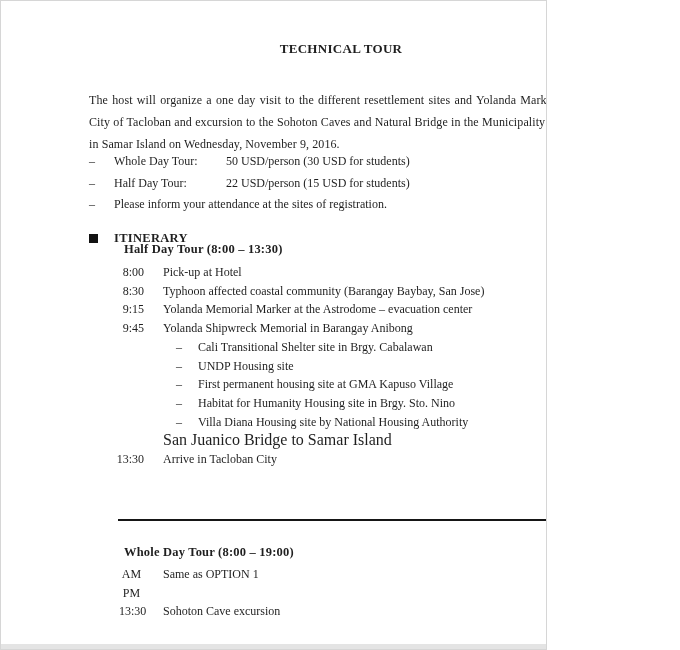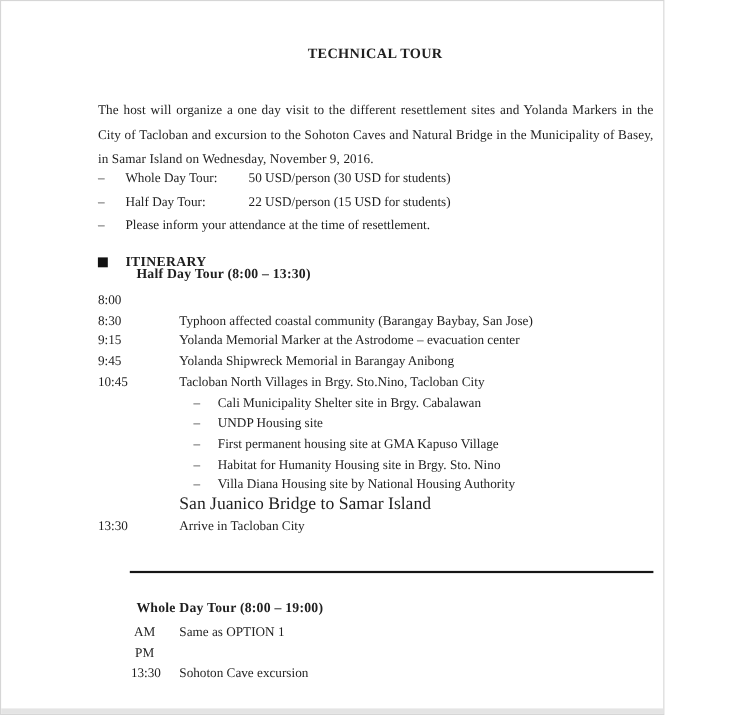--- a/index.html
+++ b/index.html
@@ -1,17 +1,17 @@
 <!DOCTYPE html>
 <html><head>
 <meta charset="utf-8">
 <style>
   html, body { margin:0; padding:0; background:#ffffff; }
   .sheet {
-    position:relative; width:604px; height:650px; background:#ffffff;
+    position:relative; width:547px; height:650px; background:#ffffff;
     box-sizing:border-box; border:1px solid #d6d6d6; overflow:hidden;
     font-family:"Liberation Serif","DejaVu Serif",serif; color:#1f1f1f;
   }
   .doc-title {
     position:absolute; top:40px; left:88px; width:504px; text-align:center;
     font-weight:bold; font-size:13px; letter-spacing:0.3px; line-height:16px;
   }
   .intro {
     position:absolute; top:88px; left:88px; width:505px; margin:0;
     font-size:12px; line-height:22px; text-align:justify; letter-spacing:0.1px;
@@ -23,21 +23,21 @@
   .itin-head { position:absolute; top:230px; left:88px; line-height:14px; }
   .sq { display:inline-block; width:9px; height:9px; background:#121212; margin-right:16px; }
   .itin-label { font-weight:bold; font-size:12.5px; letter-spacing:0.3px; vertical-align:1px; }
   .half-day { position:absolute; top:241px; left:88px; width:505px; }
   .whole-day { position:absolute; top:544px; left:88px; width:505px; }
   .sec-title { font-weight:bold; font-size:12.5px; margin-left:35px; line-height:15px; letter-spacing:0.2px; }
   .sched { margin-top:6px; }
   .sched2 { margin-top:0; }
   .whole-day .sched { margin-top:5px; }
   .srow { display:flex; line-height:18.7px; font-size:12px; white-space:nowrap; }
-  .time { flex:0 0 55px; width:55px; text-align:left; }
+  .time { flex:0 0 55px; width:55px; text-align:right; }
   .whole .time { text-align:center; text-indent:30px; }
   .desc { margin-left:19px; flex:1; }
   .sub-row { display:flex; line-height:18.7px; font-size:12px; white-space:nowrap; }
   .sub-dash { margin-left:87px; flex:0 0 22px; width:22px; }
   .bridge { margin-left:74px; line-height:18.7px; font-size:16px; }
   .divider { position:absolute; top:518px; left:117px; width:476px; height:2px; background:#161616; }
   .bottom-bar { position:absolute; bottom:0; left:0; right:0; height:5px; background:#e4e4e4; }
 </style>
 </head>
 <body>
@@ -57,64 +57,61 @@
       </div>
 
       <div class="price-row">
         <span class="dash">–</span>
         <span class="plabel">Half Day Tour:</span>
         <span class="pvalue">22 USD/person (15 USD for students)</span>
       </div>
 
       <div class="price-row">
         <span class="dash">–</span>
-        <span class="plabel">Please inform your attendance at the time of resettlement.</span>
+        <span class="plabel">Please inform your attendance at the sites of registration.</span>
         <span class="pvalue"></span>
       </div>
     </div>
 
   <div class="itin-head">
     <span class="sq"></span><span class="itin-label">ITINERARY</span>
   </div>
 
   <div class="half-day">
     <div class="sec-title">Half Day Tour (8:00 – 13:30)</div>
 
     <div class="sched">
 
         <div class="srow">
           <span class="time">8:00</span>
+          <span class="desc">Pick-up at Hotel</span>
         </div>
 
         <div class="srow">
           <span class="time">8:30</span>
           <span class="desc">Typhoon affected coastal community (Barangay Baybay, San Jose)</span>
         </div>
 
         <div class="srow">
           <span class="time">9:15</span>
           <span class="desc">Yolanda Memorial Marker at the Astrodome – evacuation center</span>
         </div>
 
         <div class="srow">
           <span class="time">9:45</span>
           <span class="desc">Yolanda Shipwreck Memorial in Barangay Anibong</span>
         </div>
 
-        <div class="srow">
-          <span class="time">10:45</span>
-          <span class="desc">Tacloban North Villages in Brgy. Sto.Nino, Tacloban City</span>
-        </div>
       </div>
 
     <div class="subs">
 
         <div class="sub-row">
           <span class="sub-dash">–</span>
-          <span class="sub-text">Cali Municipality Shelter site in Brgy. Cabalawan</span>
+          <span class="sub-text">Cali Transitional Shelter site in Brgy. Cabalawan</span>
         </div>
 
         <div class="sub-row">
           <span class="sub-dash">–</span>
           <span class="sub-text">UNDP Housing site</span>
         </div>
 
         <div class="sub-row">
           <span class="sub-dash">–</span>
           <span class="sub-text">First permanent housing site at GMA Kapuso Village</span>

